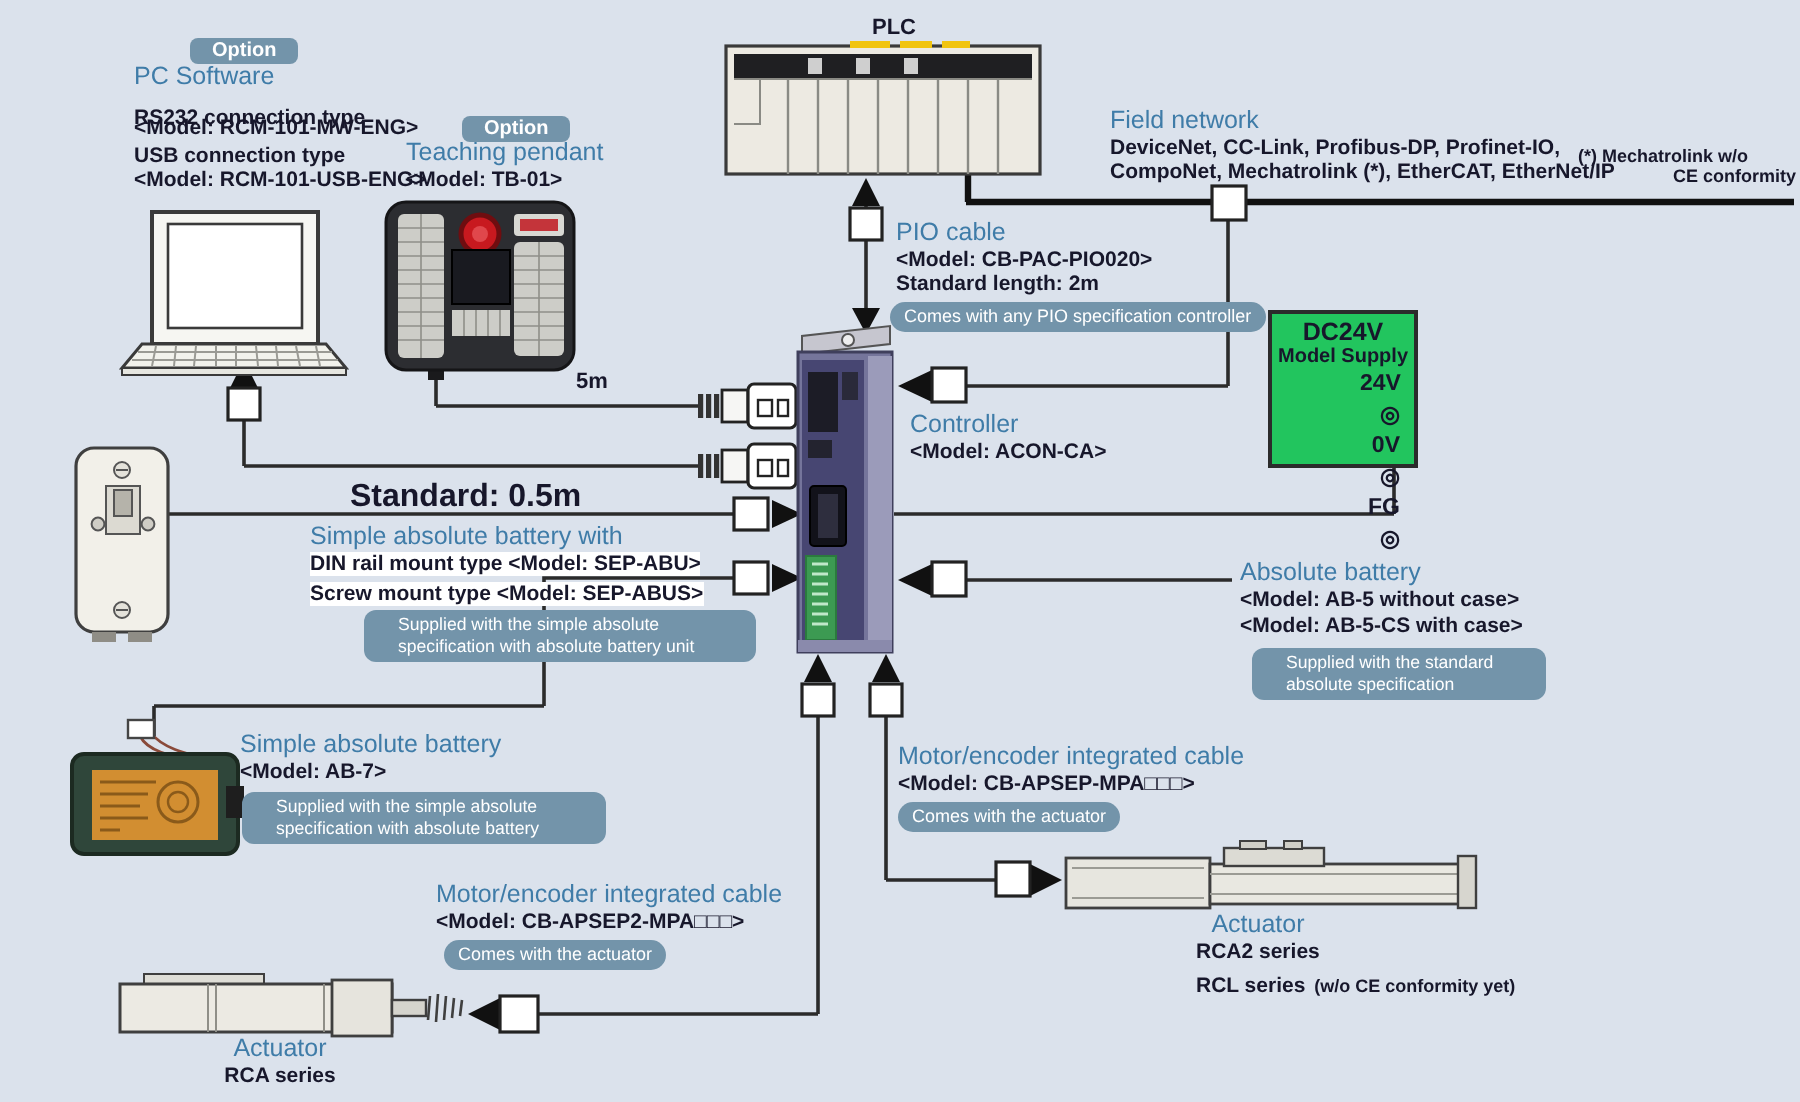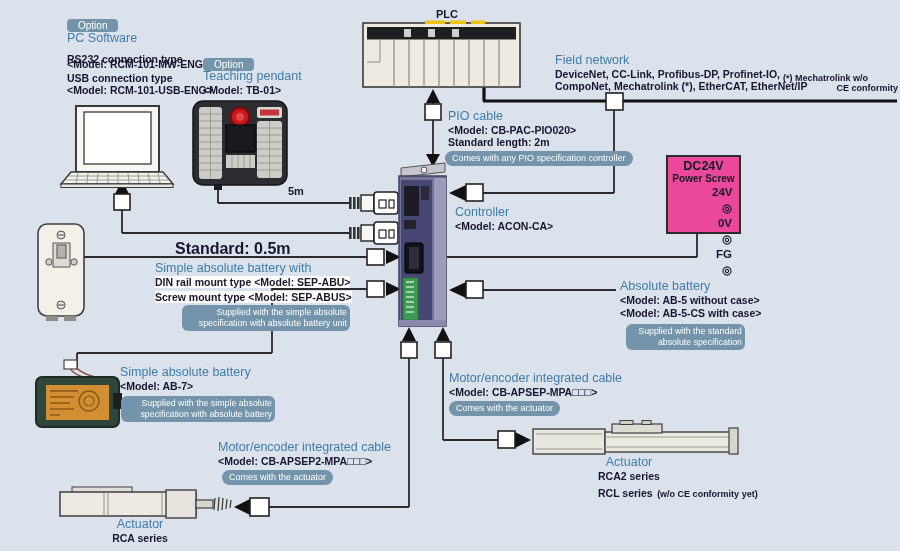--- a/index.html
+++ b/index.html
@@ -4,24 +4,24 @@
 <style>
   html,body{margin:0;padding:0;}
   body{font-family:"Liberation Sans",sans-serif;}
   #canvas{position:relative;width:900px;height:551px;background:#dbe2ec;overflow:hidden;}
   #canvas svg{position:absolute;left:0;top:0;}
   .abs{position:absolute;white-space:nowrap;}
   .heading{color:#3f7ca8;font-size:12.5px;}
   .bold{font-weight:bold;color:#17172b;font-size:10.5px;}
   .small-bold{font-weight:bold;color:#17172b;font-size:9px;}
   .badge{background:#7394aa;color:#fff;border-radius:8px;font-size:9px;padding:2px 7px;line-height:11px;}
-  .badge2{background:#7394aa;color:#fff;border-radius:6px;text-align:right;font-size:8.8px;padding:2px 3px;line-height:11px;}
-  .option{background:#7394aa;color:#fff;border-radius:4px;font-weight:normal;font-size:10px;padding:1px 11px;display:inline-block;}
+  .badge2{background:#7394aa;color:#fff;border-radius:6px;text-align:left;font-size:8.8px;padding:2px 17px;line-height:11px;}
+  .option{background:#7394aa;color:#fff;border-radius:4px;font-weight:bold;font-size:10px;padding:1px 11px;display:inline-block;margin-left:28px;}
   .bgmask{background:#ffffff;}
-  .ps-box{position:absolute;left:666px;top:155px;width:75px;height:79px;background:#ec4899;border:2px solid #2b2b2b;box-sizing:border-box;}
+  .ps-box{position:absolute;left:634px;top:155px;width:75px;height:79px;background:#22c55e;border:2px solid #2b2b2b;box-sizing:border-box;}
   .ps-title{text-align:center;font-weight:bold;color:#17172b;font-size:12.5px;margin-top:2px;line-height:14px;}
   .ps-sub{text-align:center;font-weight:bold;color:#17172b;font-size:10px;line-height:12px;}
   .ps-term{text-align:right;padding-right:7px;font-weight:bold;color:#17172b;font-size:11.5px;line-height:15.5px;padding-left:44px;}
 </style>
 </head>
 <body>
 
 <div id="canvas">
 
 <svg width="900" height="551" viewBox="0 0 900 551">
@@ -203,34 +203,34 @@
   <div class="abs bold" style="left:203px;top:84px;">&lt;Model: TB-01&gt;</div>
   <div class="abs bold" style="left:288px;top:185px;font-size:11px;">5m</div>
 </div>
 
 <div class="abs bold" style="left:420px;top:8px;width:54px;text-align:center;font-size:11px;">PLC</div>
 
 <div>
   <div class="abs heading" style="left:555px;top:53px;">Field network</div>
   <div class="abs bold" style="left:555px;top:68px;">DeviceNet, CC-Link, Profibus-DP, Profinet-IO,</div>
   <div class="abs bold" style="left:555px;top:80px;">CompoNet, Mechatrolink (*), EtherCAT, EtherNet/IP</div>
-  <div class="abs small-bold" style="left:783px;top:73px;width:97px;text-align:left;">(*) Mechatrolink w/o</div>
+  <div class="abs small-bold" style="left:783px;top:73px;width:97px;text-align:center;">(*) Mechatrolink w/o</div>
   <div class="abs small-bold" style="left:783px;top:83px;width:97px;text-align:right;padding-left:36px;">CE conformity yet.</div>
 </div>
 
 <div>
   <div class="abs heading" style="left:448px;top:109px;text-align:right;">PIO cable</div>
   <div class="abs bold" style="left:448px;top:124px;">&lt;Model: CB-PAC-PIO020&gt;</div>
   <div class="abs bold" style="left:448px;top:136px;">Standard length: 2m</div>
   <div class="abs badge" style="left:445px;top:151px;">Comes with any PIO specification controller</div>
 </div>
 
 <div class="ps-box">
   <div class="ps-title">DC24V</div>
-  <div class="ps-sub">Power Screw</div>
+  <div class="ps-sub">Model Supply</div>
   <div class="ps-term">24V ◎</div>
   <div class="ps-term">0V ◎</div>
   <div class="ps-term">FG ◎</div>
 </div>
 
 <div>
   <div class="abs heading" style="left:455px;top:205px;">Controller</div>
   <div class="abs bold" style="left:455px;top:220px;">&lt;Model: ACON-CA&gt;</div>
 </div>
 

